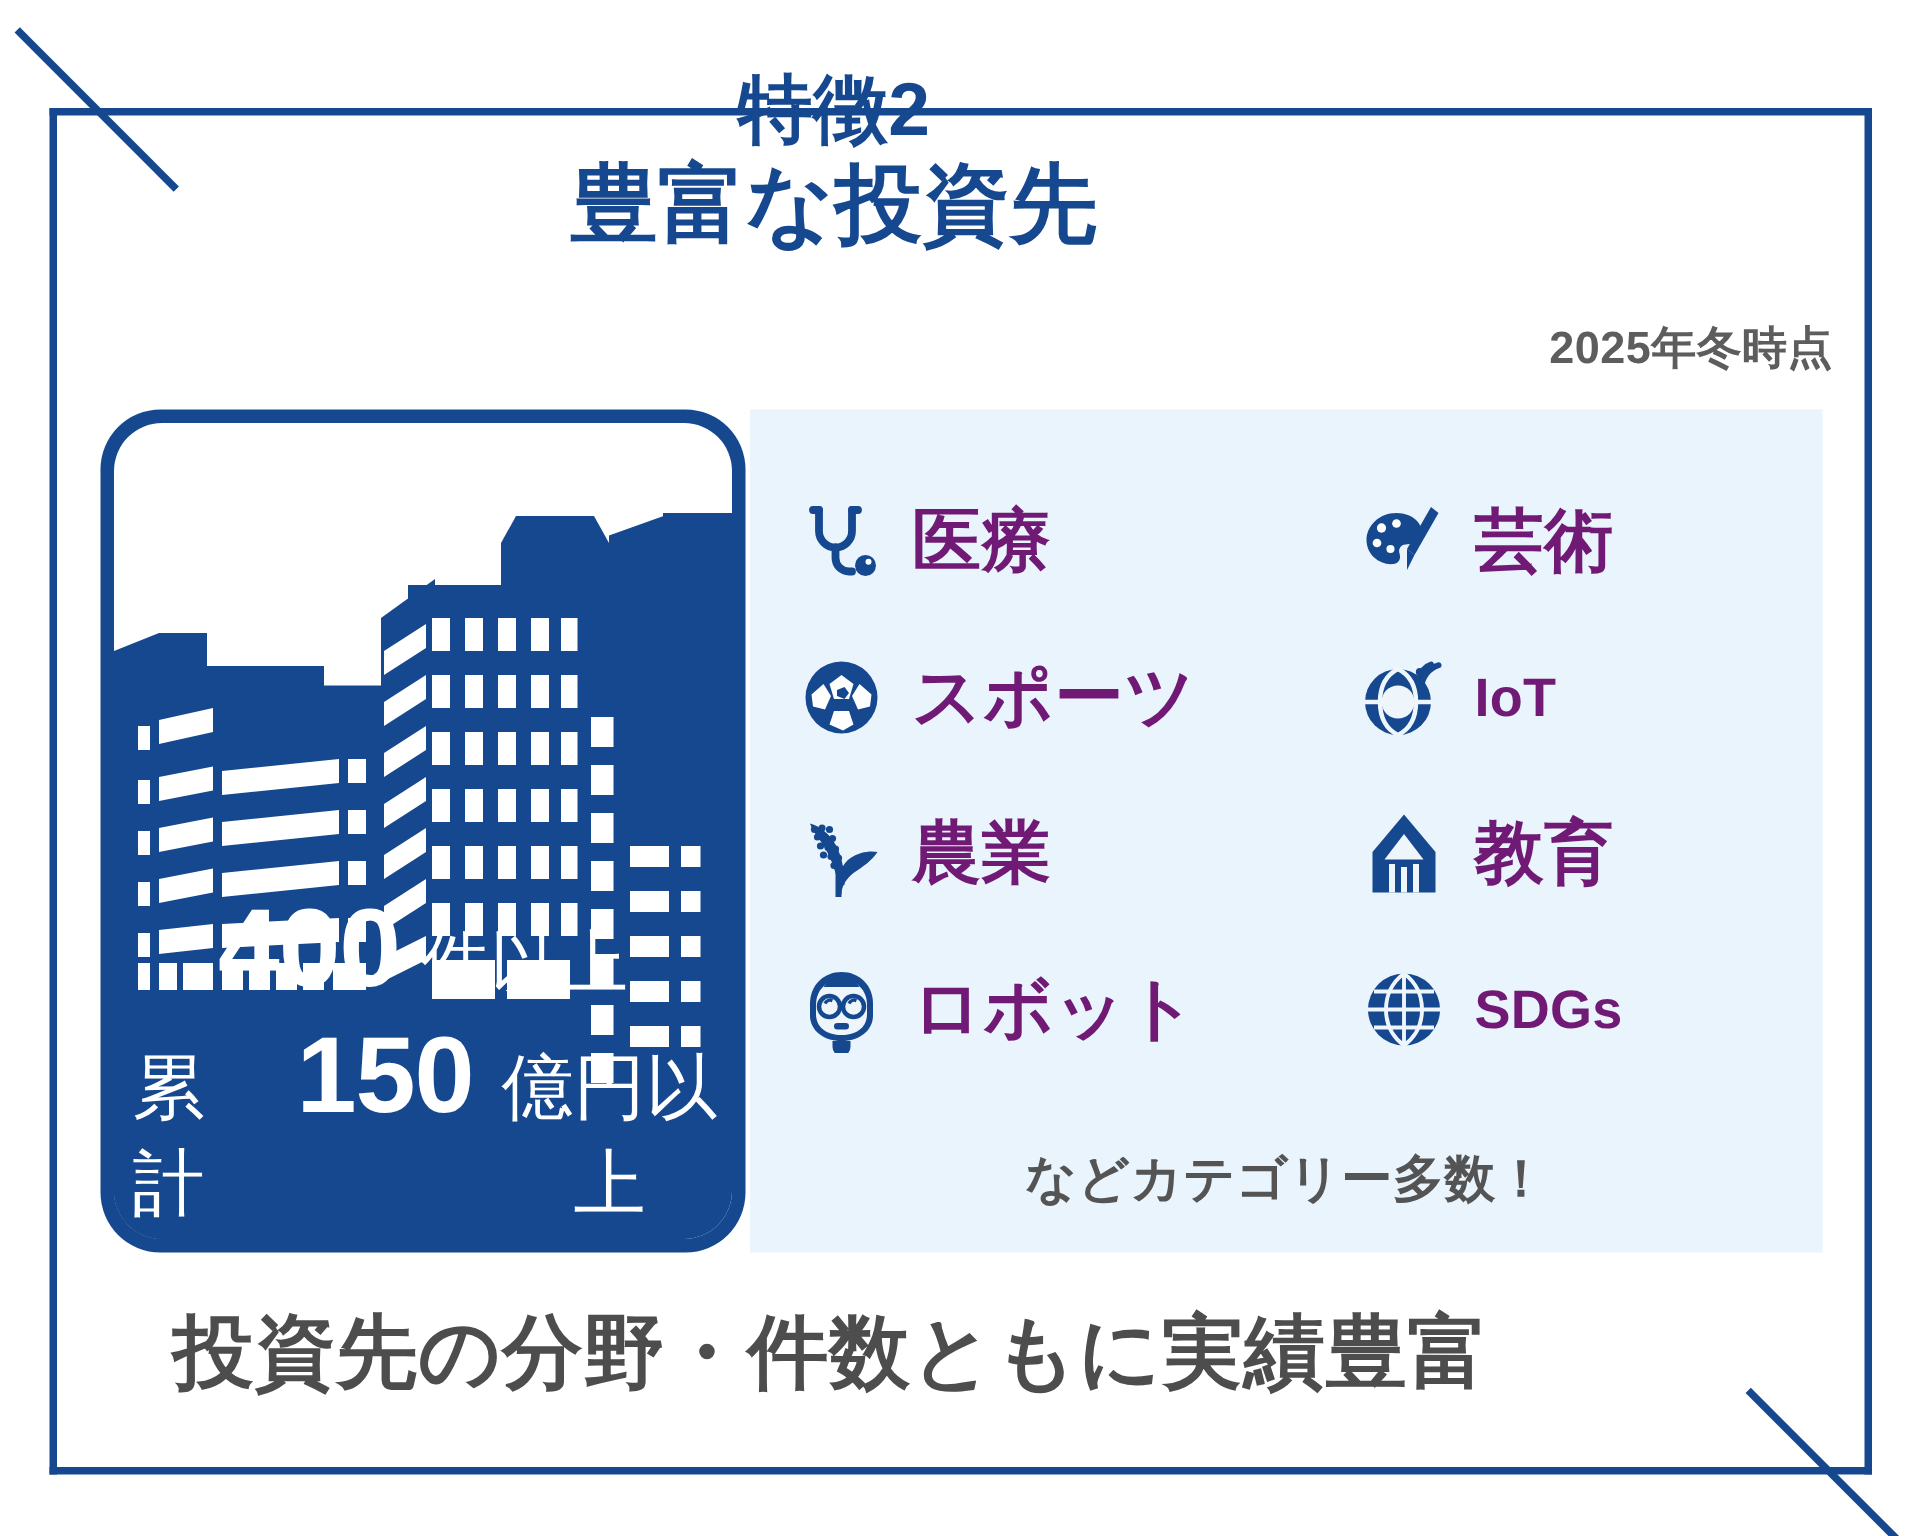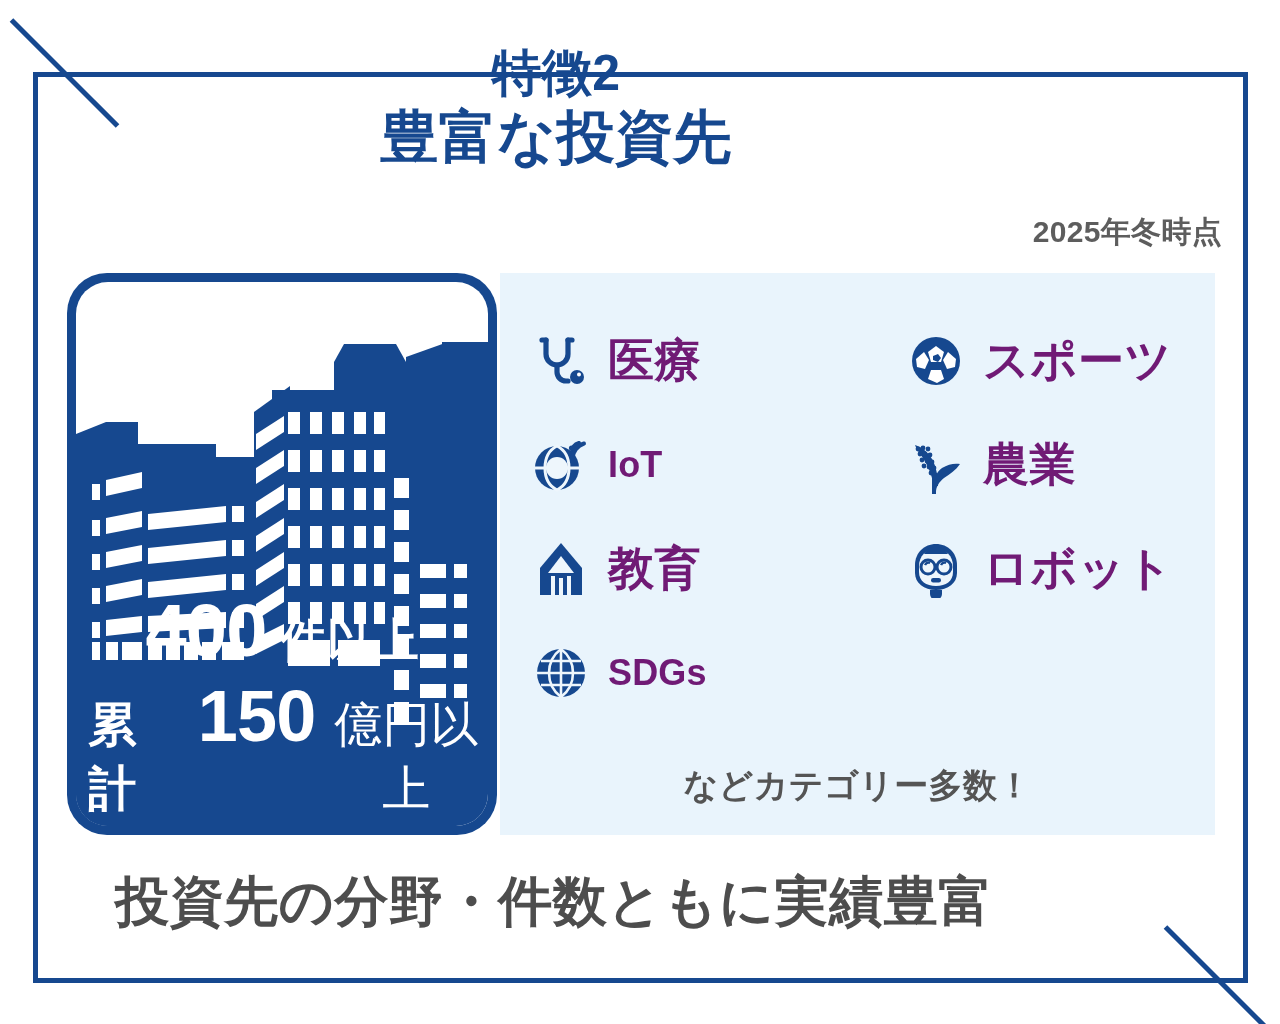--- a/index.html
+++ b/index.html
@@ -147,27 +147,27 @@
     z-index: 4;
   }
   .stat-row-1 {
     display: flex;
     align-items: baseline;
     justify-content: center;
     gap: 14px;
     margin-bottom: 2px;
   }
   .stat-big { font-size: 74px; font-weight: 700; letter-spacing: -0.01em; margin-top: 36px; }
-  .stat-unit { font-size: 46px; font-weight: 700; }
+  .stat-unit { font-size: 46px; font-weight: 400; }
   .stat-row-2 {
     display: flex;
     align-items: baseline;
     justify-content: center;
   }
-  .stat-pre  { font-size: 48px; font-weight: 700; }
+  .stat-pre  { font-size: 48px; font-weight: 400; }
   .stat-num2 { font-size: 72px; font-weight: 700; letter-spacing: -0.01em; margin-left: 40px; }
   .stat-post { font-size: 48px; font-weight: 400; }
 
   
   .caption {
     position: absolute;
     left: 0; top: 866px;
     width: 1108px;
     text-align: center;
     font-size: 54px;
@@ -345,20 +345,34 @@
             <path d="M14 8 V22 a11 11 0 0 0 22 0 V8"></path>
             <path d="M14 8 h-4 M36 8 h4" stroke-width="5.2"></path>
             <path d="M25 33 V40 a9 9 0 0 0 9 9 h2"></path>
             <circle cx="45" cy="45" r="7" fill="#16488f" stroke="none"></circle>
             <circle cx="47" cy="42.5" r="2" fill="#ffffff" stroke="none"></circle>
           </svg>
         </span>
         <span class="cat-label">医療</span>
       </div>
 
+      <div class="cat-item">
+        <span class="cat-icon">
+          <svg width="58" height="58" viewBox="0 0 58 58">
+            <path d="M24 10 C12 10 4 19 4 28 C4 38 13 45 22 44 C26 43.6 27 40 26 37 C25 34 27 31 30 31 C34 31 38 29 40 25 C43 18 35 10 24 10 Z" fill="#16488f"></path>
+            <circle cx="14" cy="20" r="3.1" fill="#ffffff"></circle>
+            <circle cx="24" cy="17" r="2.9" fill="#ffffff"></circle>
+            <circle cx="11" cy="30" r="2.9" fill="#ffffff"></circle>
+            <circle cx="20" cy="34" r="2.7" fill="#ffffff"></circle>
+            <path d="M47 6 L52 10 L36 38 L31 34 Z" fill="#16488f"></path>
+            <path d="M31 34 L36 38 L31 48 Z" fill="#16488f"></path>
+          </svg>
+        </span>
+        <span class="cat-label">芸術</span>
+      </div>
 
       <div class="cat-item">
         <span class="cat-icon">
           <svg width="56" height="56" viewBox="0 0 56 56">
             <circle cx="28" cy="28" r="24" fill="#16488f"></circle>
             <path d="M28 13 l8 6 -3 10 h-10 l-3 -10 Z" fill="#ffffff"></path>
             <path d="M8 26 l8 -7 5 8 -4 9 -8 -2 Z" fill="#ffffff"></path>
             <path d="M48 26 l-8 -7 -5 8 4 9 8 -2 Z" fill="#ffffff"></path>
             <path d="M20 46 l3 -9 h10 l3 9 -7 4 Z" fill="#ffffff"></path>
             <path d="M25 23 l5 -2 3 4 -3 4 -5 -2 Z" fill="#16488f"></path>

